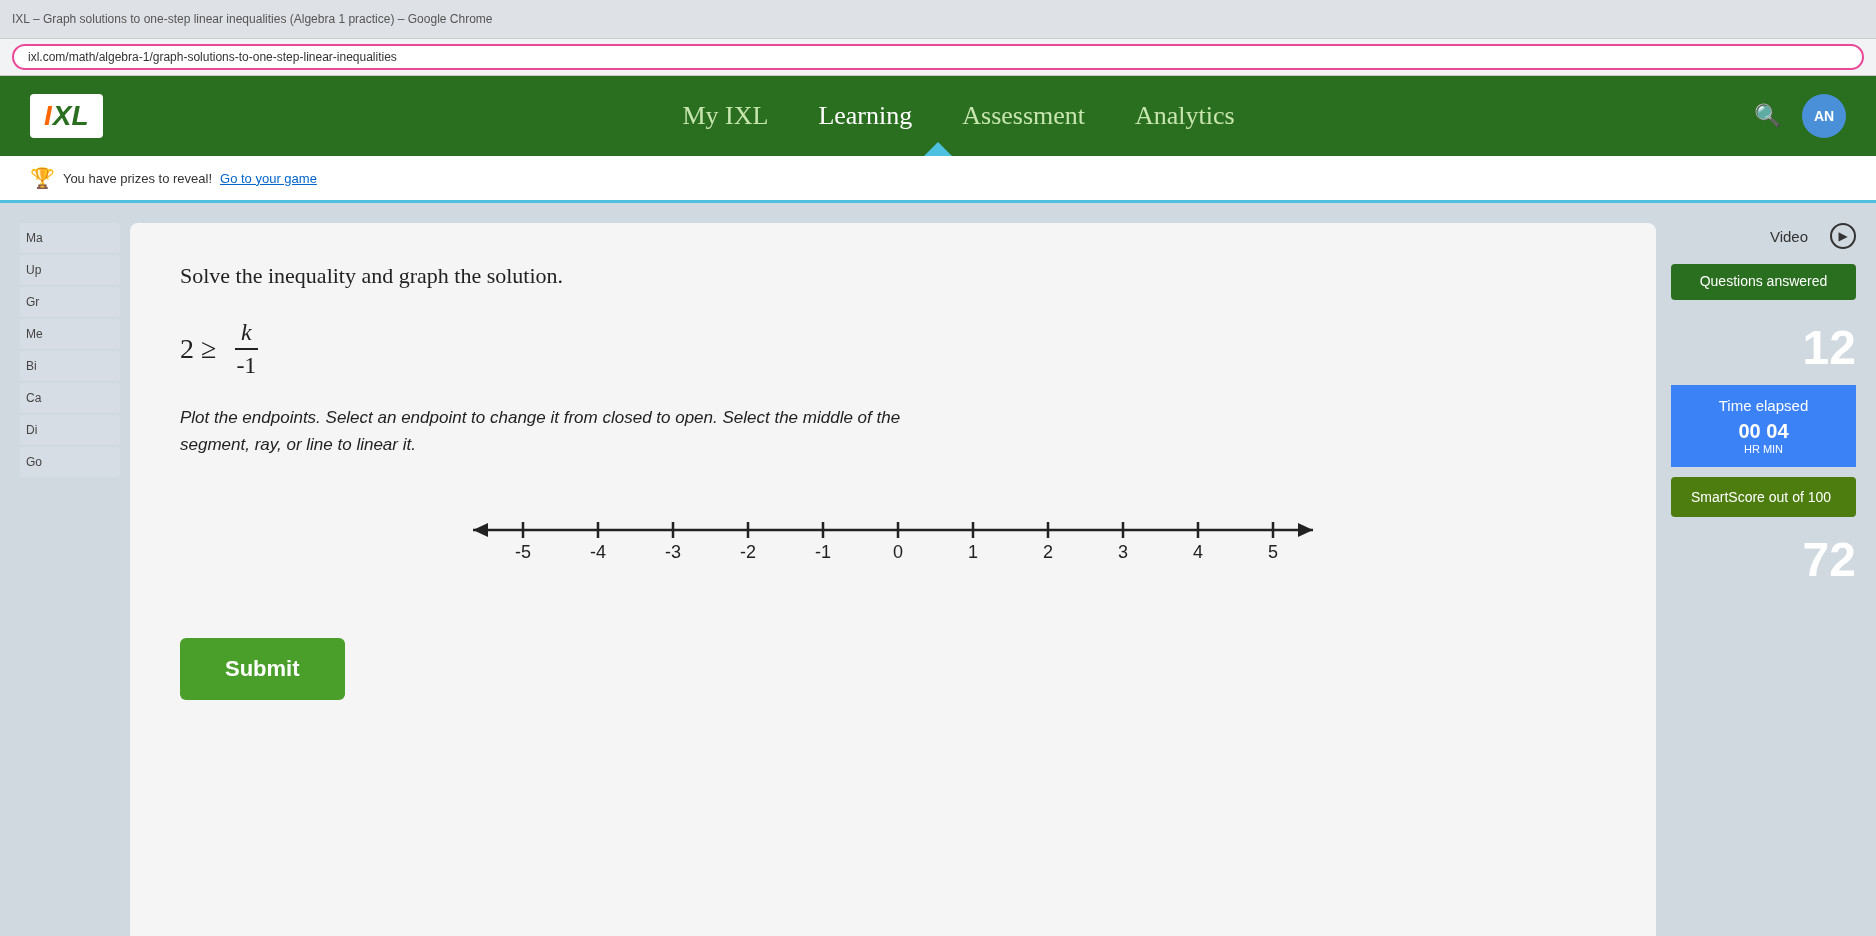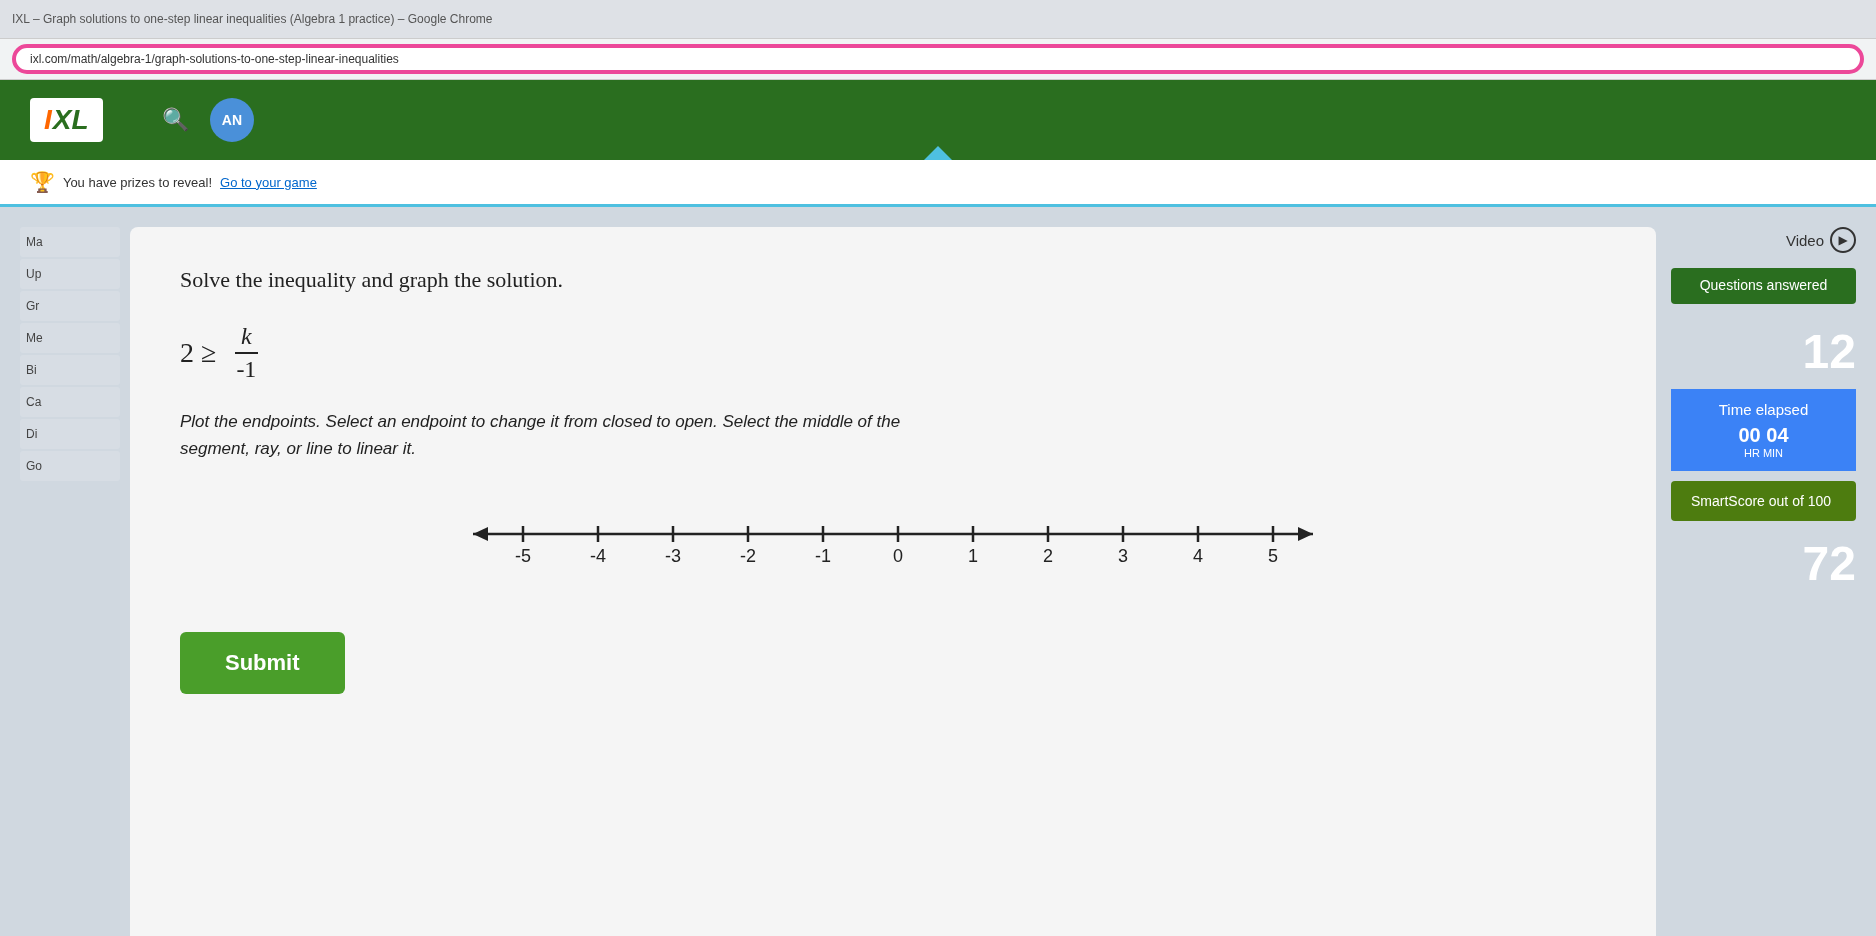--- a/index.html
+++ b/index.html
@@ -11,21 +11,21 @@
       padding: 12px 12px;
       font-size: 13px;
       color: #333;
       border-bottom: 1px solid #ccc;
       display: flex;
       align-items: center;
       gap: 8px;
     }
     .browser-bar .url-bar {
       background: white;
-      border: 4px solid #ec4899;
+      border: 2px solid #ec4899;
       border-radius: 20px;
       padding: 4px 14px;
       font-size: 12px;
       color: #333;
       flex: 1;
     }
 
     
     .navbar {
       background: #2a6e1f;
@@ -164,21 +164,21 @@
       width: 200px;
       display: flex;
       flex-direction: column;
       gap: 10px;
       padding-left: 15px;
     }
 
     .video-btn {
       display: flex;
       align-items: center;
-      gap: 6px;
+      gap: 22px;
       justify-content: flex-end;
       font-size: 15px;
       color: #333;
       cursor: pointer;
       margin-bottom: 5px;
     }
     .video-play-icon {
       width: 26px;
       height: 26px;
       border: 2px solid #333;
@@ -292,20 +292,21 @@
     
     .submit-btn {
       background: #4a9e2a;
       color: white;
       border: none;
       padding: 18px 45px;
       font-size: 22px;
       font-weight: bold;
       border-radius: 6px;
       cursor: pointer;
+      margin-top: 10px;
     }
 
     
     .nav-indicator {
       position: absolute;
       bottom: 0;
       left: 50%;
       transform: translateX(-50%);
       width: 0;
       height: 0;
@@ -322,20 +323,26 @@
 </div>
 <div class="browser-bar" style="background:#f1f3f4; padding:5px 12px;">
   <div class="url-bar">ixl.com/math/algebra-1/graph-solutions-to-one-step-linear-inequalities</div>
 </div>
 
 <nav class="navbar">
   <div class="ixl-logo">
     <span class="i-letter">I</span>
       <span>XL</span>
   </div>
+  <div class="nav-links">
+    <a class="nav-link">My IXL</a>
+    <a class="nav-link active">Learning</a>
+    <a class="nav-link">Assessment</a>
+    <a class="nav-link">Analytics</a>
+  </div>
   <div class="nav-right">
     <span class="search-icon-nav">🔍</span>
     <div class="user-avatar">AN</div>
   </div>
   <div class="nav-indicator"></div>
 </nav>
 
 <div class="breadcrumb-bar">
   <div class="prize-notice">
     <span class="trophy">🏆</span>

